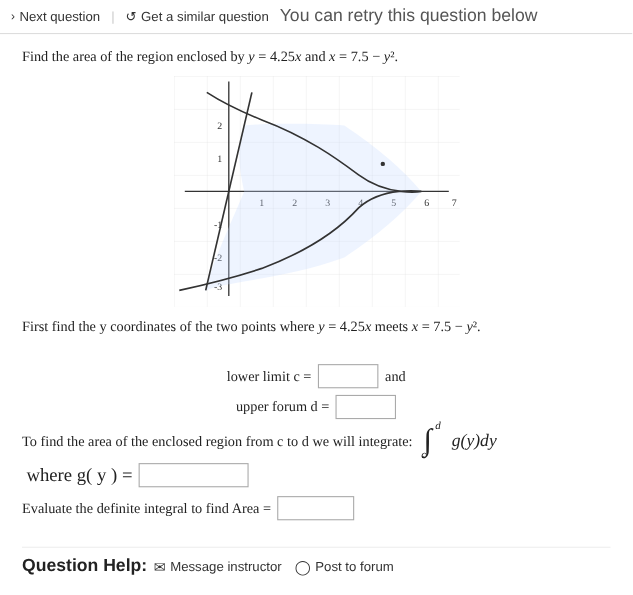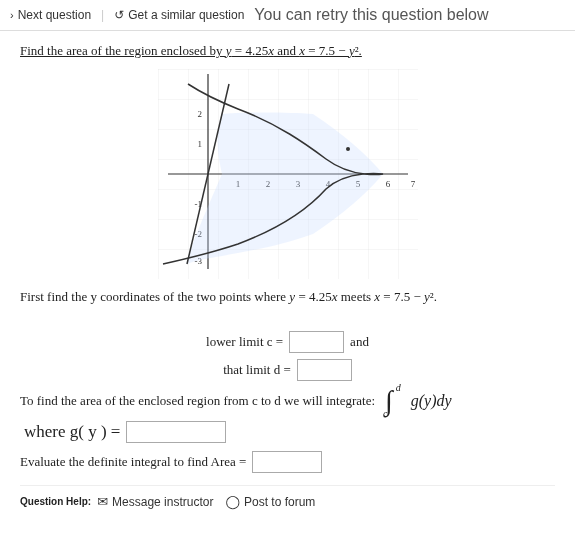--- a/index.html
+++ b/index.html
@@ -42,21 +42,20 @@
       color: #555;
       font-size: 16px;
     }
     .main-content {
       padding: 10px 20px;
     }
     .problem-statement {
       font-size: 13px;
       margin-bottom: 8px;
       line-height: 1.5;
-      text-decoration: underline;
     }
     .graph-container {
       width: 260px;
       height: 210px;
       margin: 0 auto 8px auto;
       position: relative;
     }
     .graph-svg {
       width: 100%;
       height: 100%;
@@ -106,21 +105,21 @@
       width: 100px;
       height: 22px;
       border: 1px solid #aaa;
       font-size: 13px;
       padding: 1px 3px;
     }
     .area-row {
       display: flex;
       align-items: center;
       gap: 6px;
-      margin-bottom: 12px;
+      margin-bottom: 24px;
       font-size: 13px;
     }
     .area-input {
       width: 70px;
       height: 22px;
       border: 1px solid #aaa;
       font-size: 13px;
       padding: 1px 3px;
     }
     .question-help {
@@ -128,21 +127,21 @@
       align-items: center;
       gap: 6px;
       font-size: 13px;
       font-family: Arial, sans-serif;
       padding-top: 8px;
       border-top: 1px solid #eee;
       margin-top: 4px;
     }
     .help-label {
       font-weight: bold;
-      font-size: 10px;
+      font-size: 16px;
     }
     .help-btn {
       display: flex;
       align-items: center;
       gap: 4px;
       cursor: pointer;
       color: #333;
       font-size: 12px;
     }
     .help-icon {
@@ -235,21 +234,21 @@
     First find the y coordinates of the two points where <span class="math">y</span> = 4.25<span class="math">x</span> meets <span class="math">x</span> = 7.5 − <span class="math">y</span>².
   </div>
 
   <div class="input-row">
     <span>lower limit c =</span>
     <input class="small-input" type="text" value="" style="">
     <span>and</span>
   </div>
 
   <div class="input-row">
-    <span>that limit d =</span>
+    <span>upper forum d =</span>
     <input class="small-input" type="text" value="" style="">
   </div>
 
   <div class="integral-row">
     <span>To find the area of the enclosed region from c to d we will integrate:</span>
     <span style="display:inline-flex; align-items:center; margin-left:4px;">
       <span style="position:relative; display:inline-block; font-size:28px; line-height:1;">
         ∫
         <span style="position:absolute; top:-4px; right:-8px; font-size:10px; font-style:italic;">d</span>
         <span style="position:absolute; bottom:-4px; left:-2px; font-size:10px; font-style:italic;">c</span>

